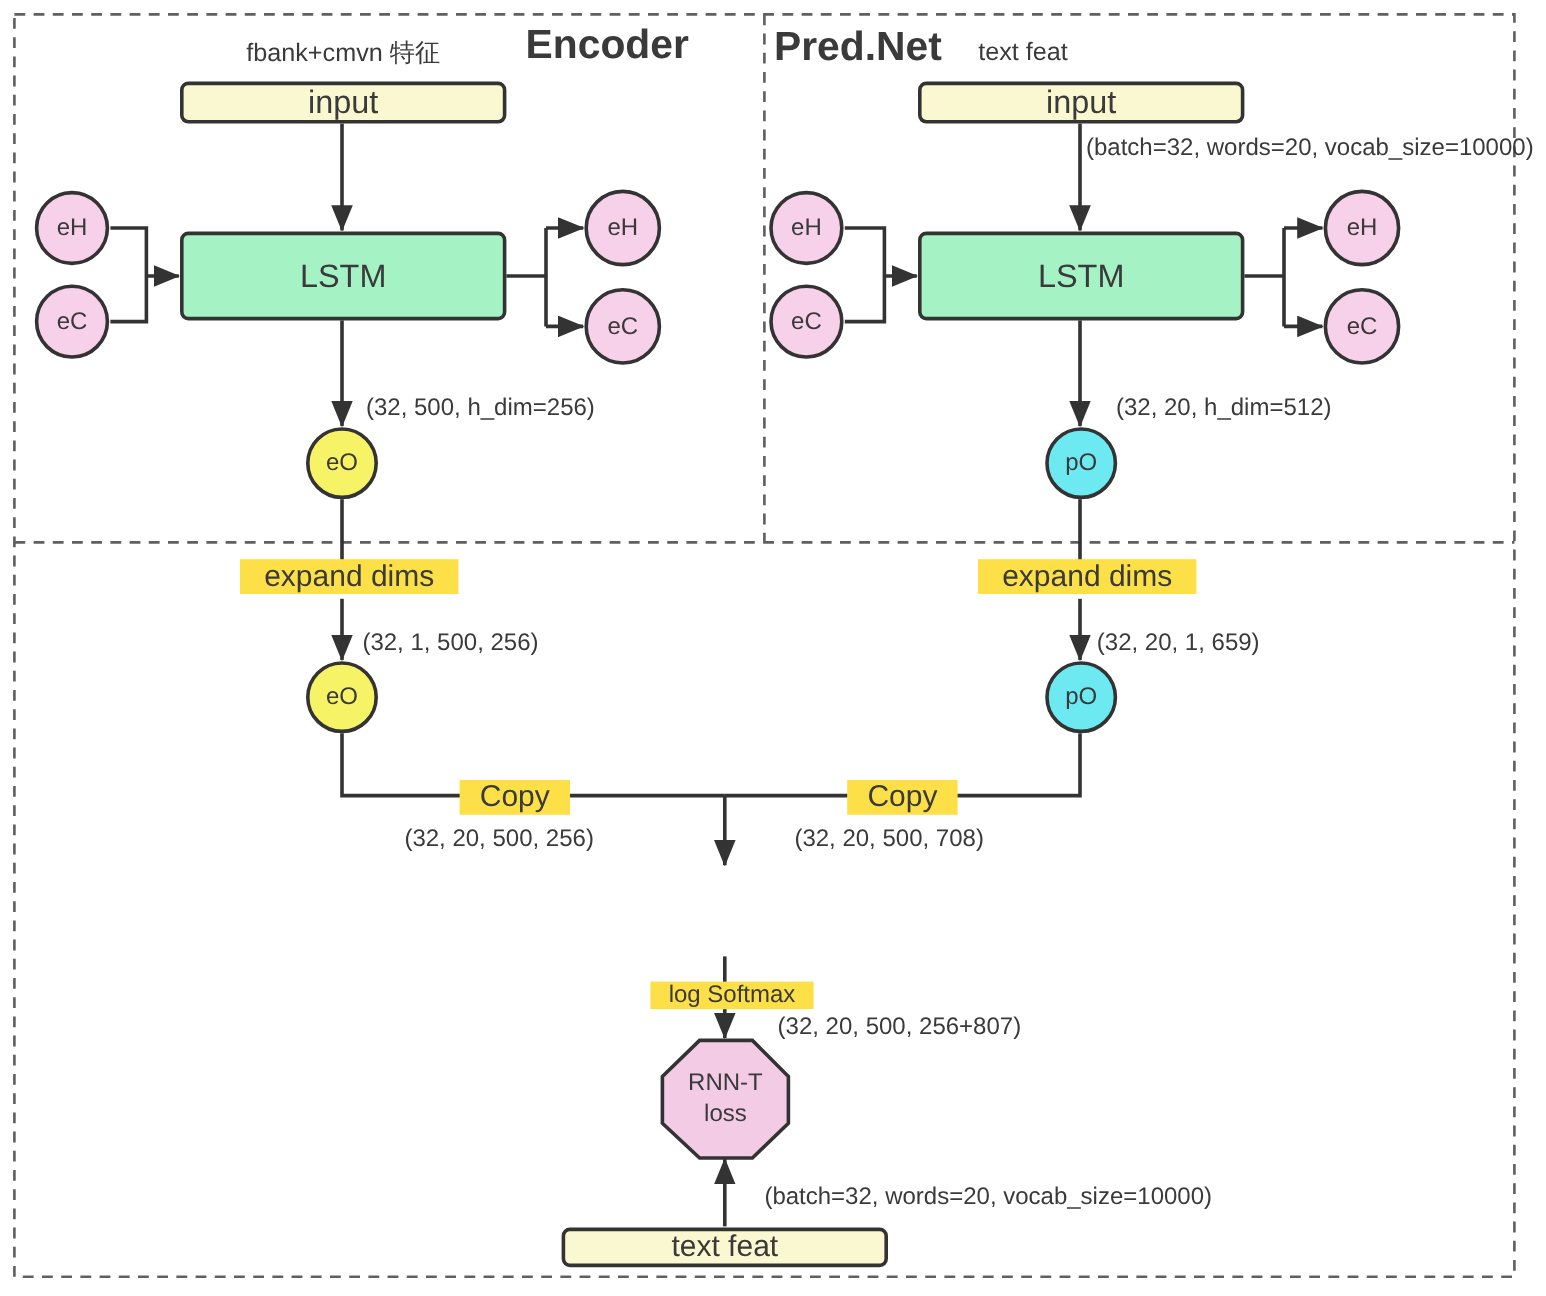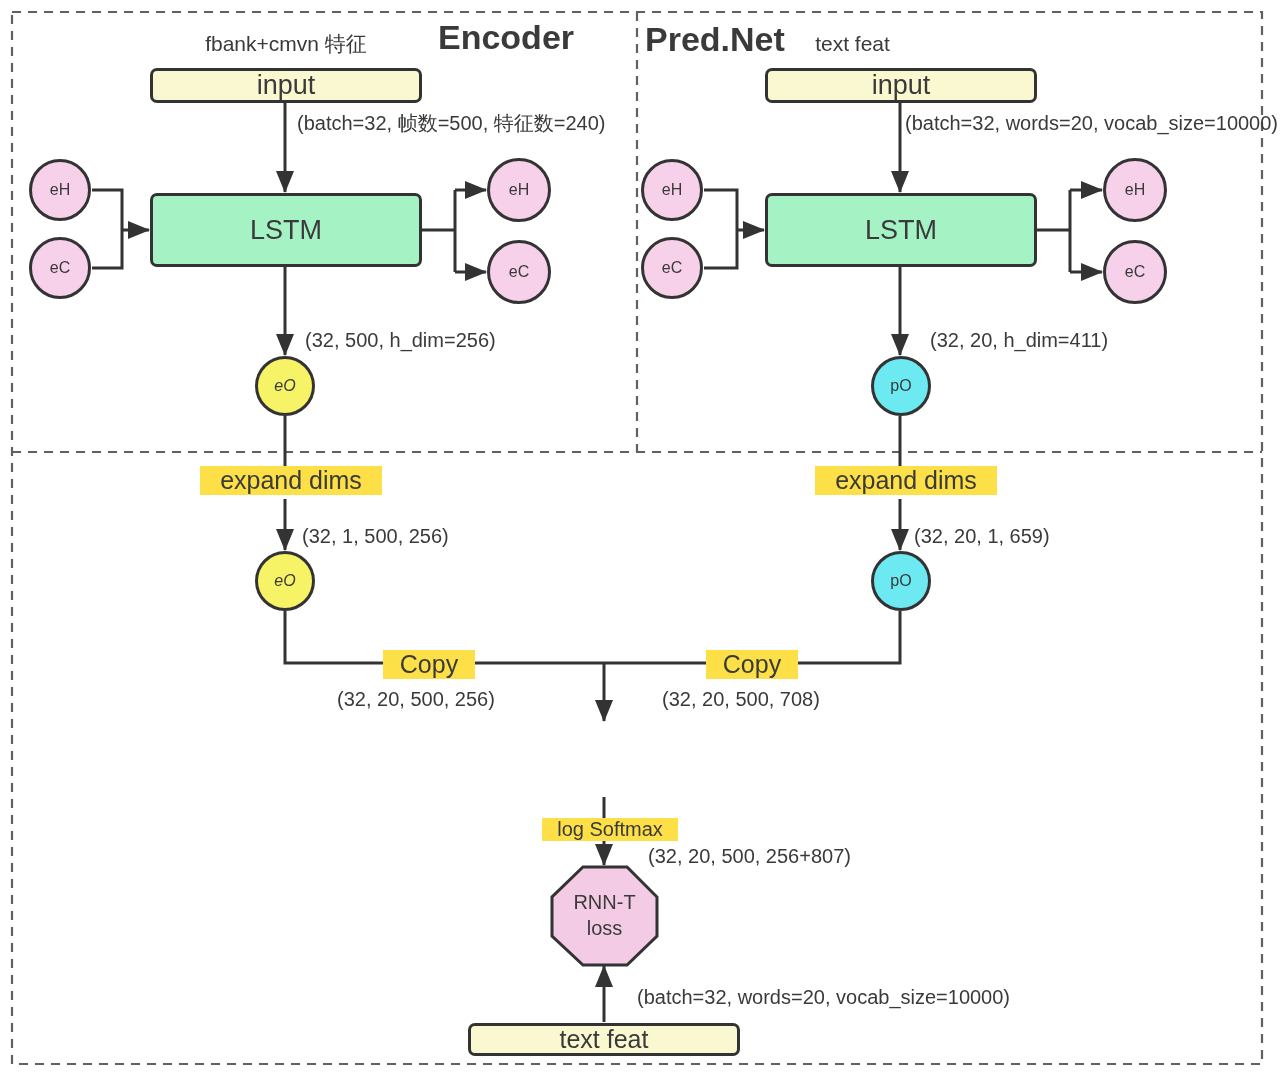--- a/index.html
+++ b/index.html
@@ -13,25 +13,25 @@
   .arrowhead{fill:var(--stroke,#333);}
   .loss-shape{fill:var(--loss_fill,#f3cbe5);stroke:var(--stroke,#333);stroke-width:3;}
   .box{
     position:absolute;display:flex;align-items:center;justify-content:center;
     border:3px solid #333;border-radius:7px;font-size:27px;box-sizing:border-box;
   }
   .box.yellow{background:var(--io_box_fill,#faf8d0);}
   .box.green{background:var(--layer_box_fill,#a5f2c5);}
   .circle{
     position:absolute;display:flex;align-items:center;justify-content:center;
-    border:3px solid #333;border-radius:50%;font-size:16px;box-sizing:border-box;
+    border:3px solid #333;border-radius:50%;font-size:20px;box-sizing:border-box;
     width:62px;height:62px;
   }
   .circle.pink{background:var(--state_node_fill,#f7d0e9);}
-  .circle.yellow{background:var(--encoder_output_fill,#f7f366);font-style:italic;}
+  .circle.yellow{background:var(--encoder_output_fill,#f7f366);}
   .circle.cyan{background:var(--prednet_output_fill,#6ce9f1);}
   .lbl{position:absolute;white-space:nowrap;font-size:20px;color:#3a3a3a;}
   .lbl.center{text-align:center;}
   .lbl.onLine{background:#fde047;padding:0 6px;}
   .title{position:absolute;font-weight:bold;font-size:34px;color:#3a3a3a;white-space:nowrap;}
   .loss-text{
     position:absolute;left:552px;top:889px;width:105px;text-align:center;
     font-size:20px;line-height:26px;color:#3a3a3a;
   }
 </style>
@@ -76,21 +76,20 @@
     <line class="line" x1="604" y1="663" x2="604" y2="721" marker-end="url(#ah)"></line>
     <line class="line" x1="604" y1="797" x2="604" y2="865" marker-end="url(#ah)"></line>
     <line class="line" x1="604" y1="1022" x2="604" y2="966" marker-end="url(#ah)"></line>
 
     <polygon class="loss-shape" points="583,867 627,867 657,897 657,936 627,965 583,965 552,936 552,897"></polygon>
   </svg>
 
   <div class="lbl center" style="left:150px;top:30px;width:272px;font-size:21px;">fbank+cmvn 特征</div>
   <div class="title" style="left:438px;top:18px;">Encoder</div>
   <div class="box yellow" style="left:150px;top:68px;width:272px;height:35px;">input</div>
-  <div class="lbl" style="left:297px;top:110px;">(batch=32, 帧数=500, 特征数=240)</div>
 
   <div class="circle pink" style="left:29px;top:159px;">eH</div>
   <div class="circle pink" style="left:29px;top:237px;">eC</div>
   <div class="box green" style="left:150px;top:193px;width:272px;height:74px;">LSTM</div>
   <div class="circle pink" style="left:487px;top:158px;width:64px;height:64px;">eH</div>
   <div class="circle pink" style="left:487px;top:240px;width:64px;height:64px;">eC</div>
 
   <div class="lbl" style="left:305px;top:329px;">(32, 500, h_dim=256)</div>
   <div class="circle yellow" style="left:255px;top:356px;width:60px;height:60px;">eO</div>
 
@@ -98,21 +97,21 @@
   <div class="lbl center" style="left:790px;top:32px;width:125px;font-size:21px;">text feat</div>
   <div class="box yellow" style="left:765px;top:68px;width:272px;height:35px;">input</div>
   <div class="lbl" style="left:905px;top:112px;">(batch=32, words=20, vocab_size=10000)</div>
 
   <div class="circle pink" style="left:641px;top:159px;">eH</div>
   <div class="circle pink" style="left:641px;top:237px;">eC</div>
   <div class="box green" style="left:765px;top:193px;width:272px;height:74px;">LSTM</div>
   <div class="circle pink" style="left:1103px;top:158px;width:64px;height:64px;">eH</div>
   <div class="circle pink" style="left:1103px;top:240px;width:64px;height:64px;">eC</div>
 
-  <div class="lbl" style="left:930px;top:329px;">(32, 20, h_dim=411)</div>
+  <div class="lbl" style="left:930px;top:329px;">(32, 20, h_dim=512)</div>
   <div class="circle cyan" style="left:871px;top:356px;width:60px;height:60px;">pO</div>
 
   <div class="lbl center onLine" style="left:200px;top:466px;width:170px;font-size:25px;">expand dims</div>
   <div class="lbl center onLine" style="left:815px;top:466px;width:170px;font-size:25px;">expand dims</div>
   <div class="lbl" style="left:302px;top:525px;">(32, 1, 500, 256)</div>
   <div class="lbl" style="left:914px;top:525px;">(32, 20, 1, 659)</div>
 
   <div class="circle yellow" style="left:255px;top:551px;width:60px;height:60px;">eO</div>
   <div class="circle cyan" style="left:871px;top:551px;width:60px;height:60px;">pO</div>
 

